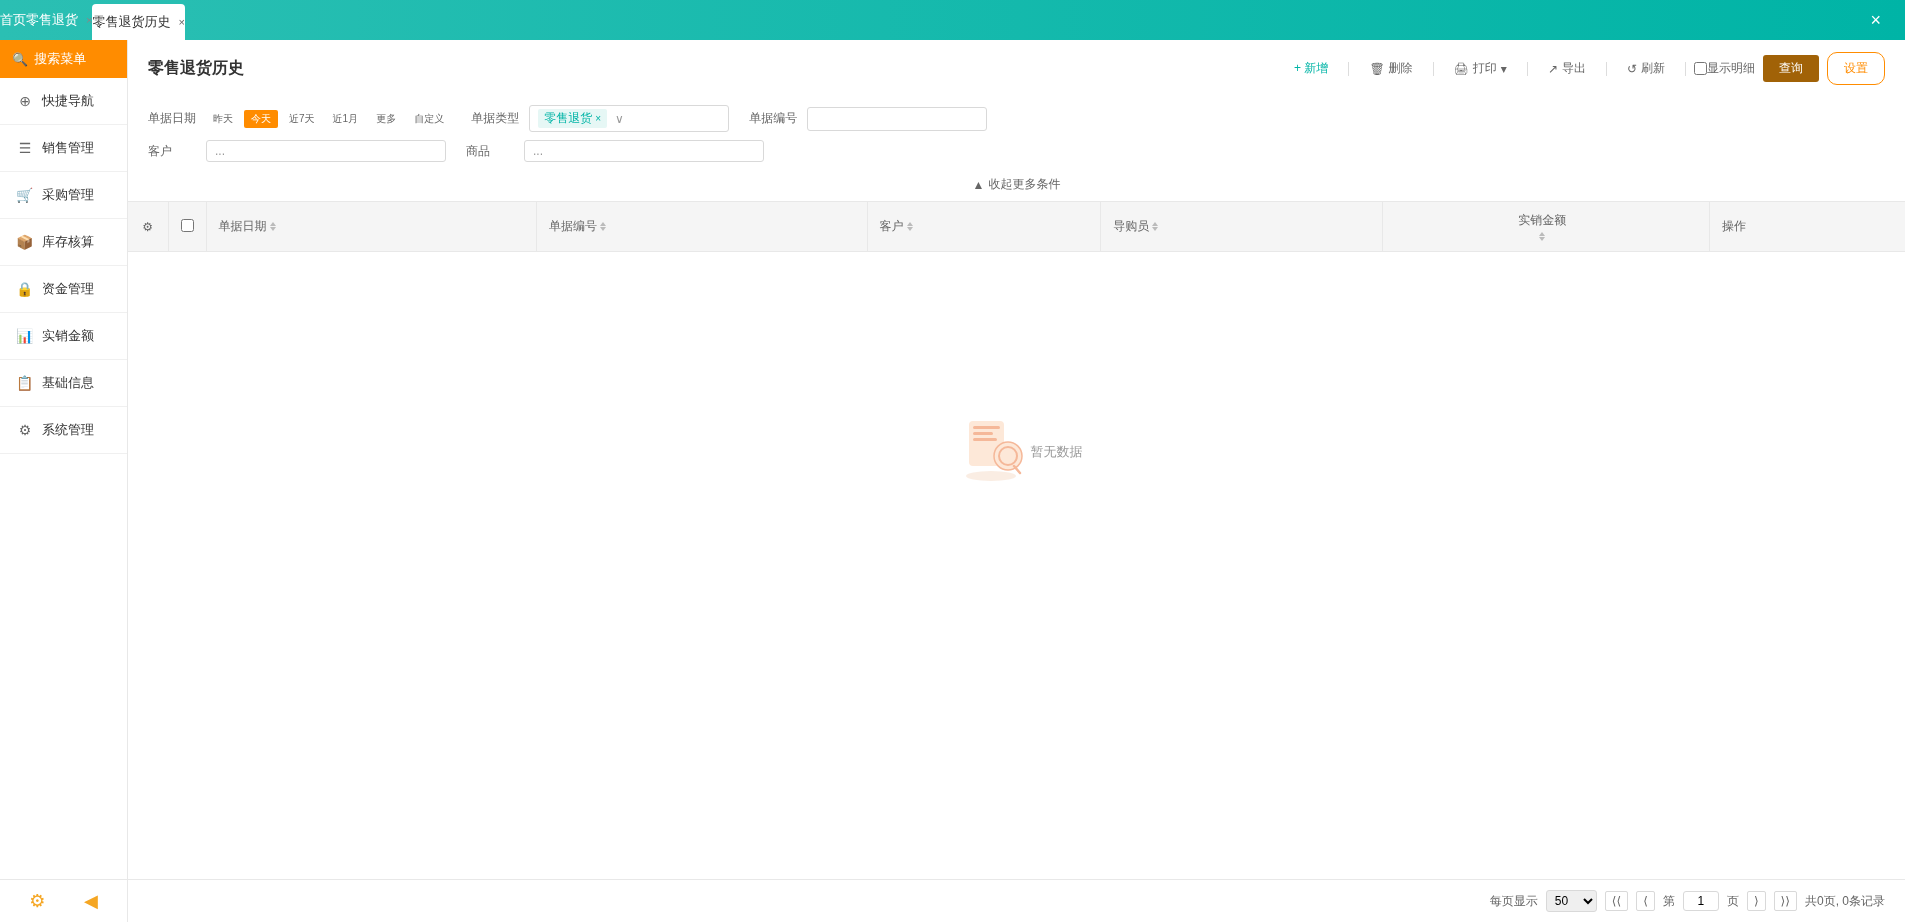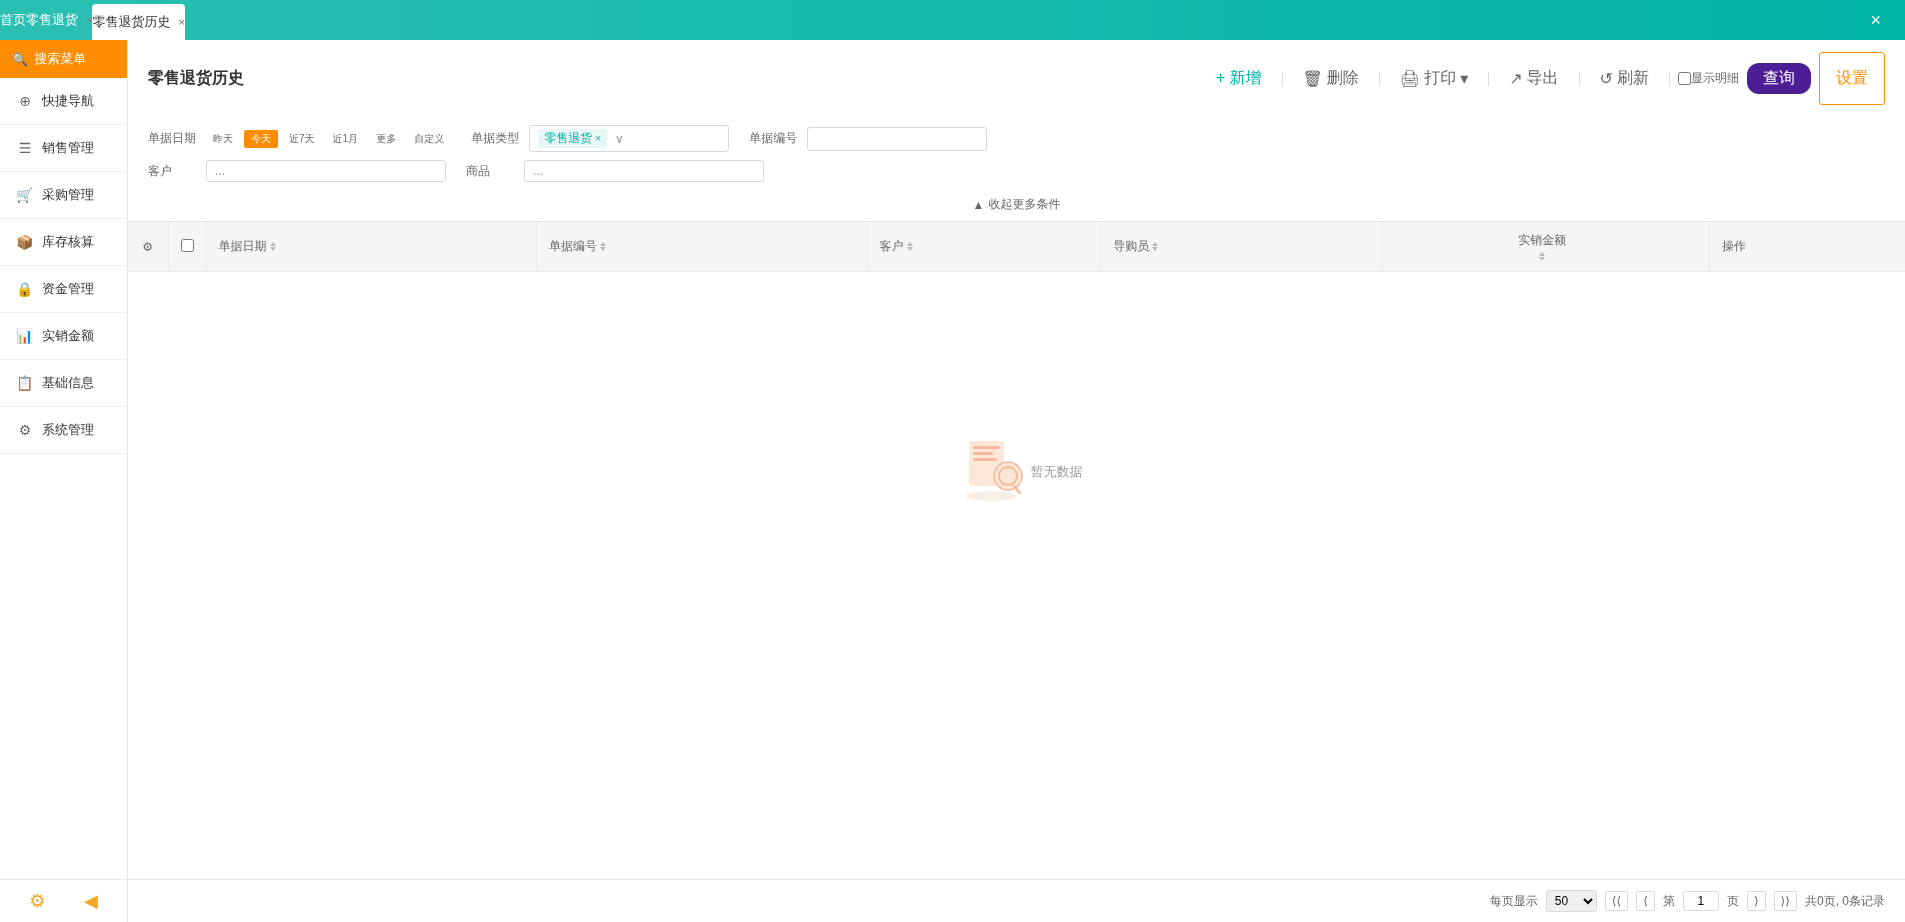--- a/index.html
+++ b/index.html
@@ -150,39 +150,39 @@
     .toolbar-buttons {
       display: flex;
       align-items: center;
       gap: 8px;
     }
     .btn {
       display: flex;
       align-items: center;
       gap: 4px;
       padding: 5px 12px;
-      font-size: 16px;
+      font-size: 12px;
       border-radius: 3px;
       cursor: pointer;
       border: none;
       background: transparent;
       color: #666;
     }
     .btn-primary {
-      background: #4c1d95;
+      background: #a16207;
       color: #fff;
-      border-radius: 12px;
+      border-radius: 3px;
       padding: 5px 16px;
     }
     .btn-setting {
       background: #fff;
       color: #ff8c00;
       border: 1px solid #ff8c00;
-      border-radius: 3px;
-      padding: 15px 16px;
+      border-radius: 10px;
+      padding: 7px 16px;
     }
     .btn-add { color: #00b4a6; }
     .btn-delete { color: #666; }
     .checkbox-show {
       display: flex;
       align-items: center;
       font-size: 12px;
       color: #666;
     }
     .checkbox-show input { margin: 0; }

